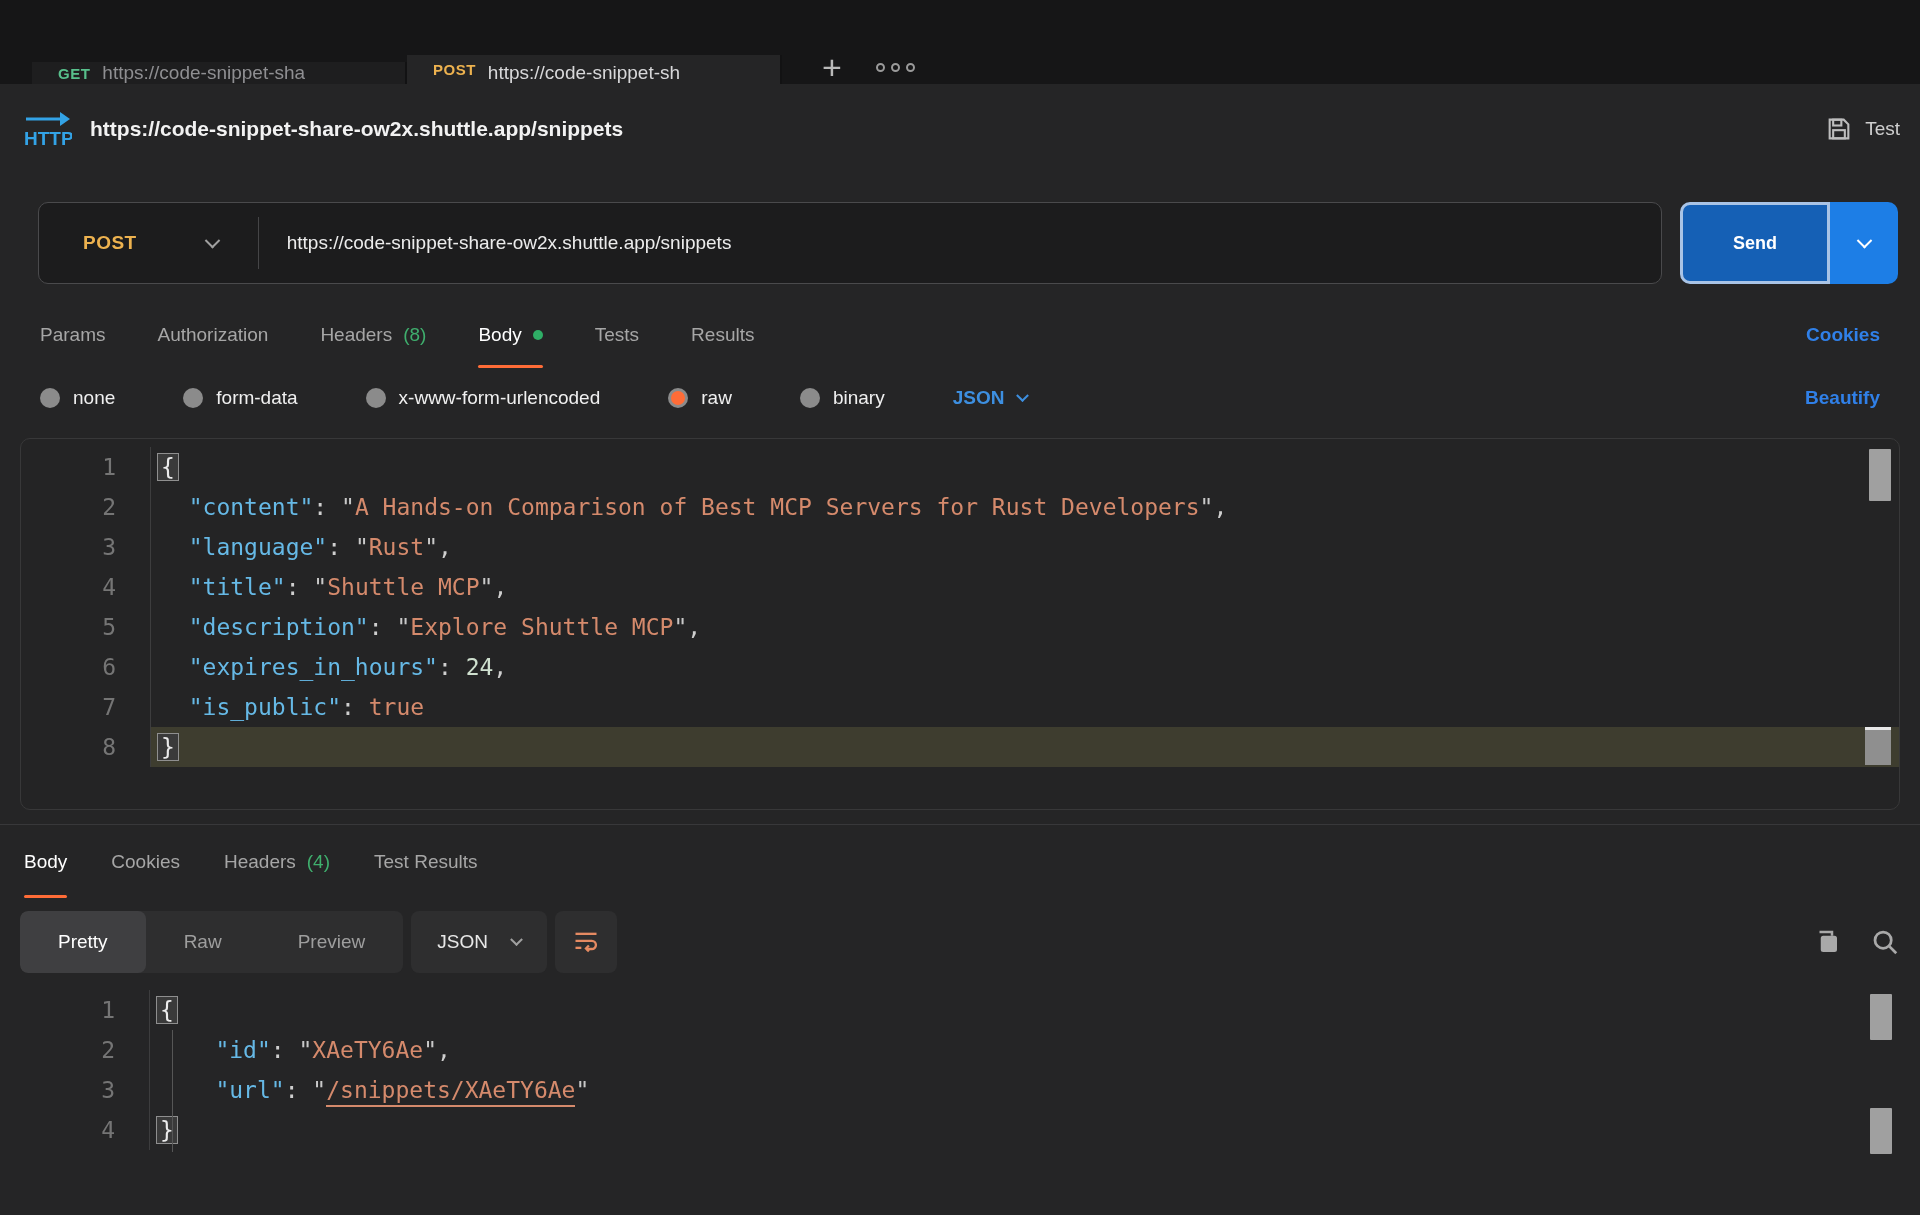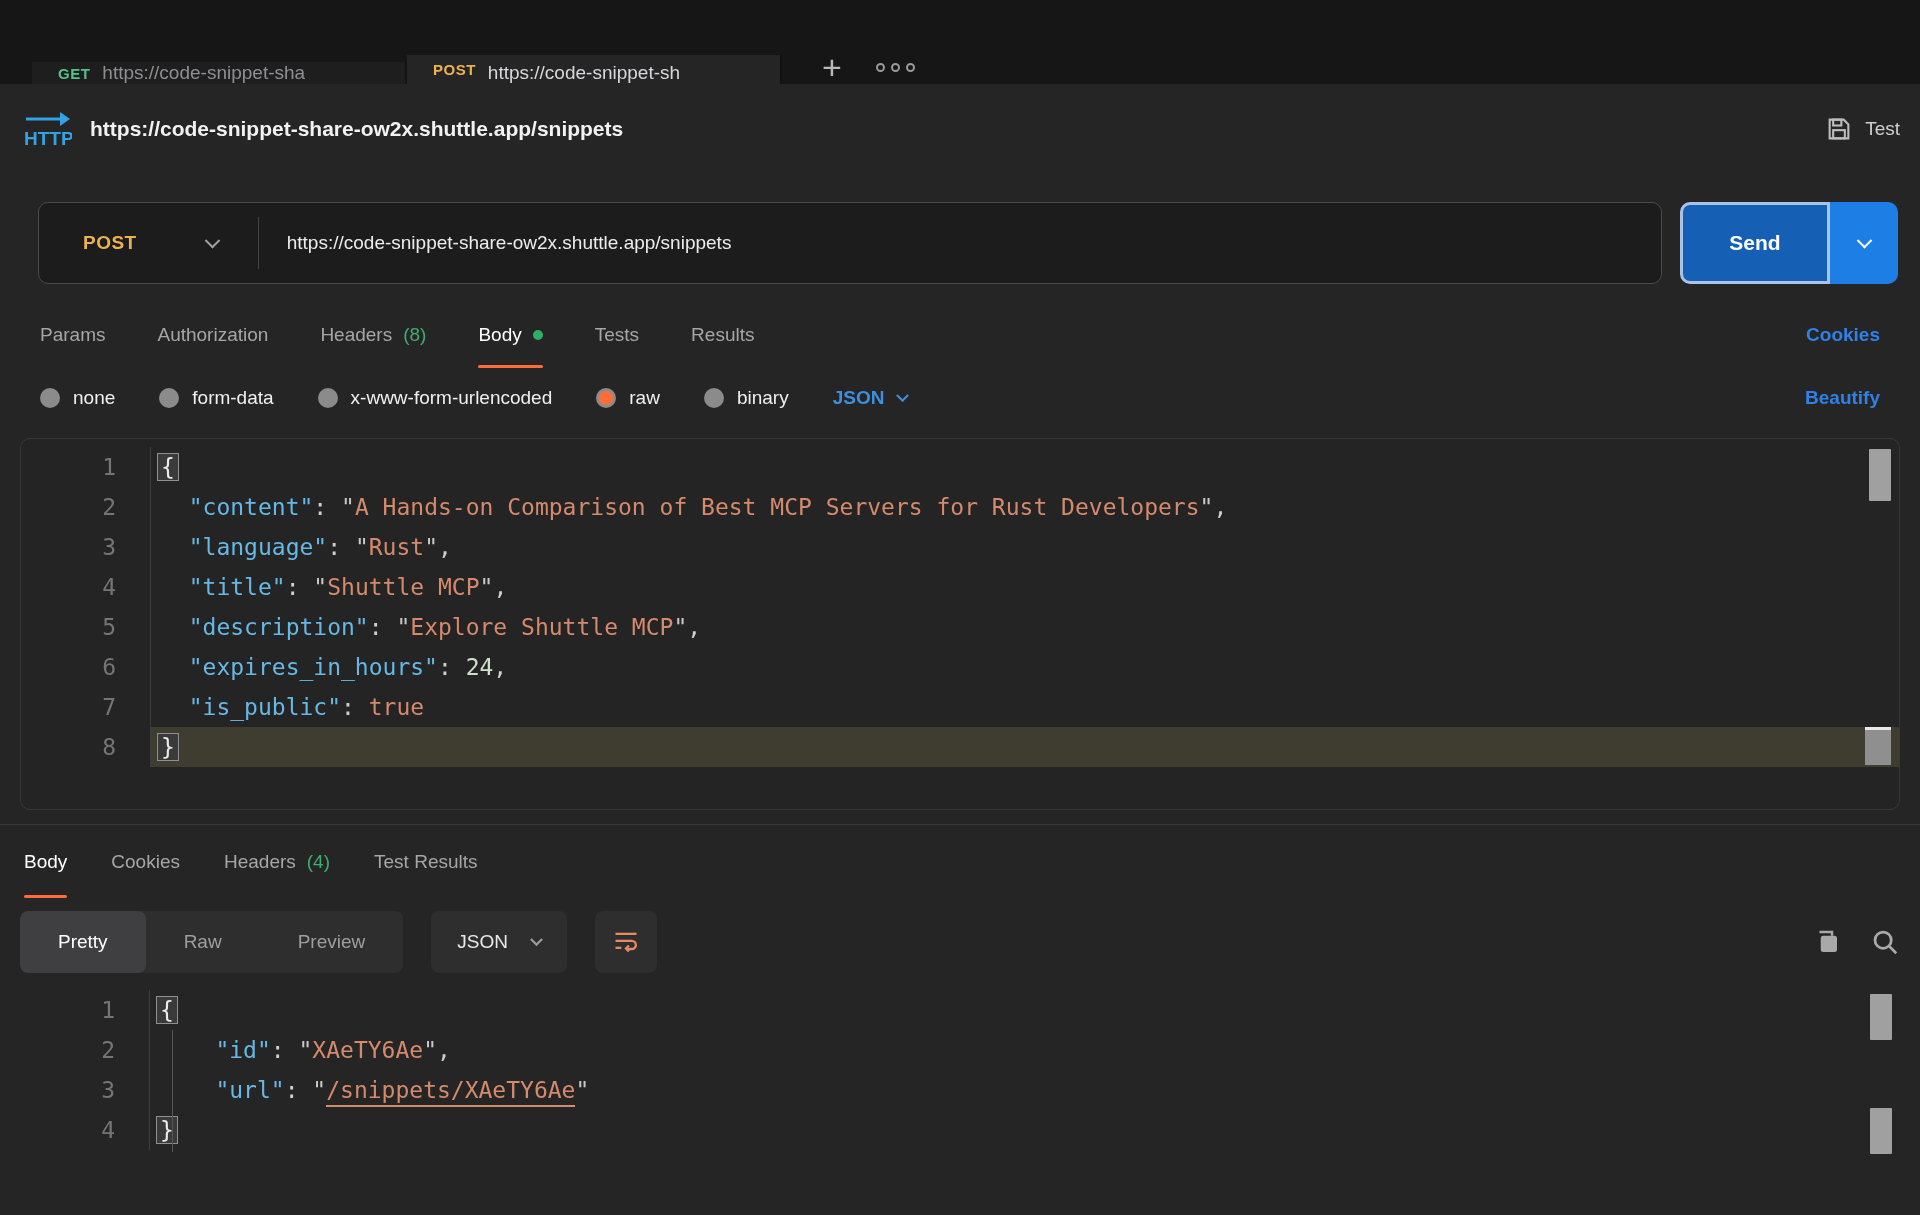--- a/index.html
+++ b/index.html
@@ -37,21 +37,21 @@
   .req-bar { display:flex; align-items:center; margin:28px 22px 0 38px; height:82px; }
   .url-box { flex:1; display:flex; align-items:center; height:82px; border:1px solid #4a4a4c;
              border-radius:10px; background:#1c1c1d; overflow:hidden; }
   .method-select { display:flex; align-items:center; gap:70px; padding:0 40px 0 44px; cursor:pointer; height:100%; }
   .method-select .label { font-size:19px; font-weight:bold; color:#edb24f; letter-spacing:.5px; }
   .vdivider { width:1px; height:52px; background:#454547; }
   .url-input { flex:1; border:0; outline:0; background:transparent; color:#ececec;
                font-size:19px; padding:0 20px 0 28px; font-family:"Liberation Sans",sans-serif; }
   .send-group { display:flex; margin-left:18px; height:82px; }
   .send-main { width:150px; background:#1560b5; border:3px solid #a9c4e6; border-radius:10px 0 0 10px;
-               color:#fff; font-size:21px; font-weight:bold; display:flex; align-items:center; justify-content:center;
+               color:#fff; font-size:18px; font-weight:bold; display:flex; align-items:center; justify-content:center;
                cursor:pointer; z-index:2; }
   .send-split { width:68px; background:#1d7ee6; border-radius:0 10px 10px 0; display:flex;
                 align-items:center; justify-content:center; color:#fff; cursor:pointer; }
   .chev { display:inline-block; width:11px; height:11px; border-right:2.5px solid currentColor;
           border-bottom:2.5px solid currentColor; transform:rotate(45deg) translate(-2px,-2px); }
   .chev.small { width:9px; height:9px; }
   .gray { color:#a0a0a0; } .blue-t { color:#3d8fe0; }
 
   
   .req-tabs { display:flex; align-items:stretch; gap:52px; padding:0 40px; margin-top:18px; height:66px; }
@@ -59,21 +59,21 @@
           cursor:pointer; position:relative; }
   .rtab.active { color:#ffffff; }
   .rtab.active::after { content:""; position:absolute; left:0; right:0; bottom:0; height:3px;
                         background:#ff6c37; border-radius:2px; }
   .count-green { color:#3fae6d; }
   .dot-green { width:10px; height:10px; background:#2fae66; border-radius:50%; display:inline-block; }
   .link-blue { color:#3080e8; font-weight:bold; font-size:19px; cursor:pointer; }
   .req-tabs .spacer, .mode-row .spacer { flex:1; }
 
   
-  .mode-row { display:flex; align-items:center; gap:44px; padding:0 40px; height:60px; }
+  .mode-row { display:flex; align-items:center; gap:68px; padding:0 40px; height:60px; }
   .mode { display:flex; align-items:center; gap:13px; cursor:pointer; }
   .radio { width:20px; height:20px; border-radius:50%; background:#8b8b8b; flex:none; position:relative; }
   .radio.sel::after { content:""; position:absolute; inset:3px; background:#ff6c37; border-radius:50%; }
   .mode span.lbl { font-size:19px; color:#f0f0f0; }
   .json-select { display:flex; align-items:center; gap:14px; cursor:pointer; }
   .json-select .label { color:#3d8fe0; font-weight:bold; font-size:19px; }
 
   
   .editor { margin:10px 20px 0 20px; border:1px solid #383839; border-radius:10px;
             background:#242425; padding:8px 0; position:relative; overflow:hidden; height:372px; }
@@ -99,21 +99,21 @@
   
   .resp-header { border-top:1px solid #38383a; margin-top:14px; display:flex; align-items:stretch;
                  padding:0 24px; height:74px; }
   .resp-tabs { display:flex; gap:44px; align-items:stretch; }
   .resp-meta { margin-left:auto; display:flex; align-items:center; gap:34px; }
   .green-t { color:#45bd7f; font-size:19px; }
   .meta-div { width:1px; height:44px; background:#454547; }
   .save-resp { display:flex; align-items:center; gap:16px; color:#3080e8; font-weight:bold;
                font-size:20px; cursor:pointer; }
 
-  .resp-toolbar { display:flex; align-items:center; padding:10px 20px 0 20px; gap:28px; height:78px; }
+  .resp-toolbar { display:flex; align-items:center; padding:10px 20px 0 20px; gap:8px; height:78px; }
   .seg-group { display:flex; background:#2e2e2f; border-radius:8px; overflow:hidden; height:62px; }
   .seg { padding:0 38px; display:flex; align-items:center; font-size:19px; color:#9e9e9e; cursor:pointer; }
   .seg.active { background:#3f3f41; color:#fff; border-radius:8px; }
   .fmt-box { display:flex; align-items:center; gap:24px; background:#2e2e2f; border-radius:8px;
              height:62px; padding:0 26px; cursor:pointer; }
   .fmt-box .label { font-size:19px; color:#e8e8e8; }
   .wrap-box { width:62px; height:62px; background:#2e2e2f; border-radius:8px; display:flex;
               align-items:center; justify-content:center; cursor:pointer; }
   .resp-icons { margin-left:auto; display:flex; align-items:center; gap:28px; }
   .icon-btn { cursor:pointer; display:flex; }

